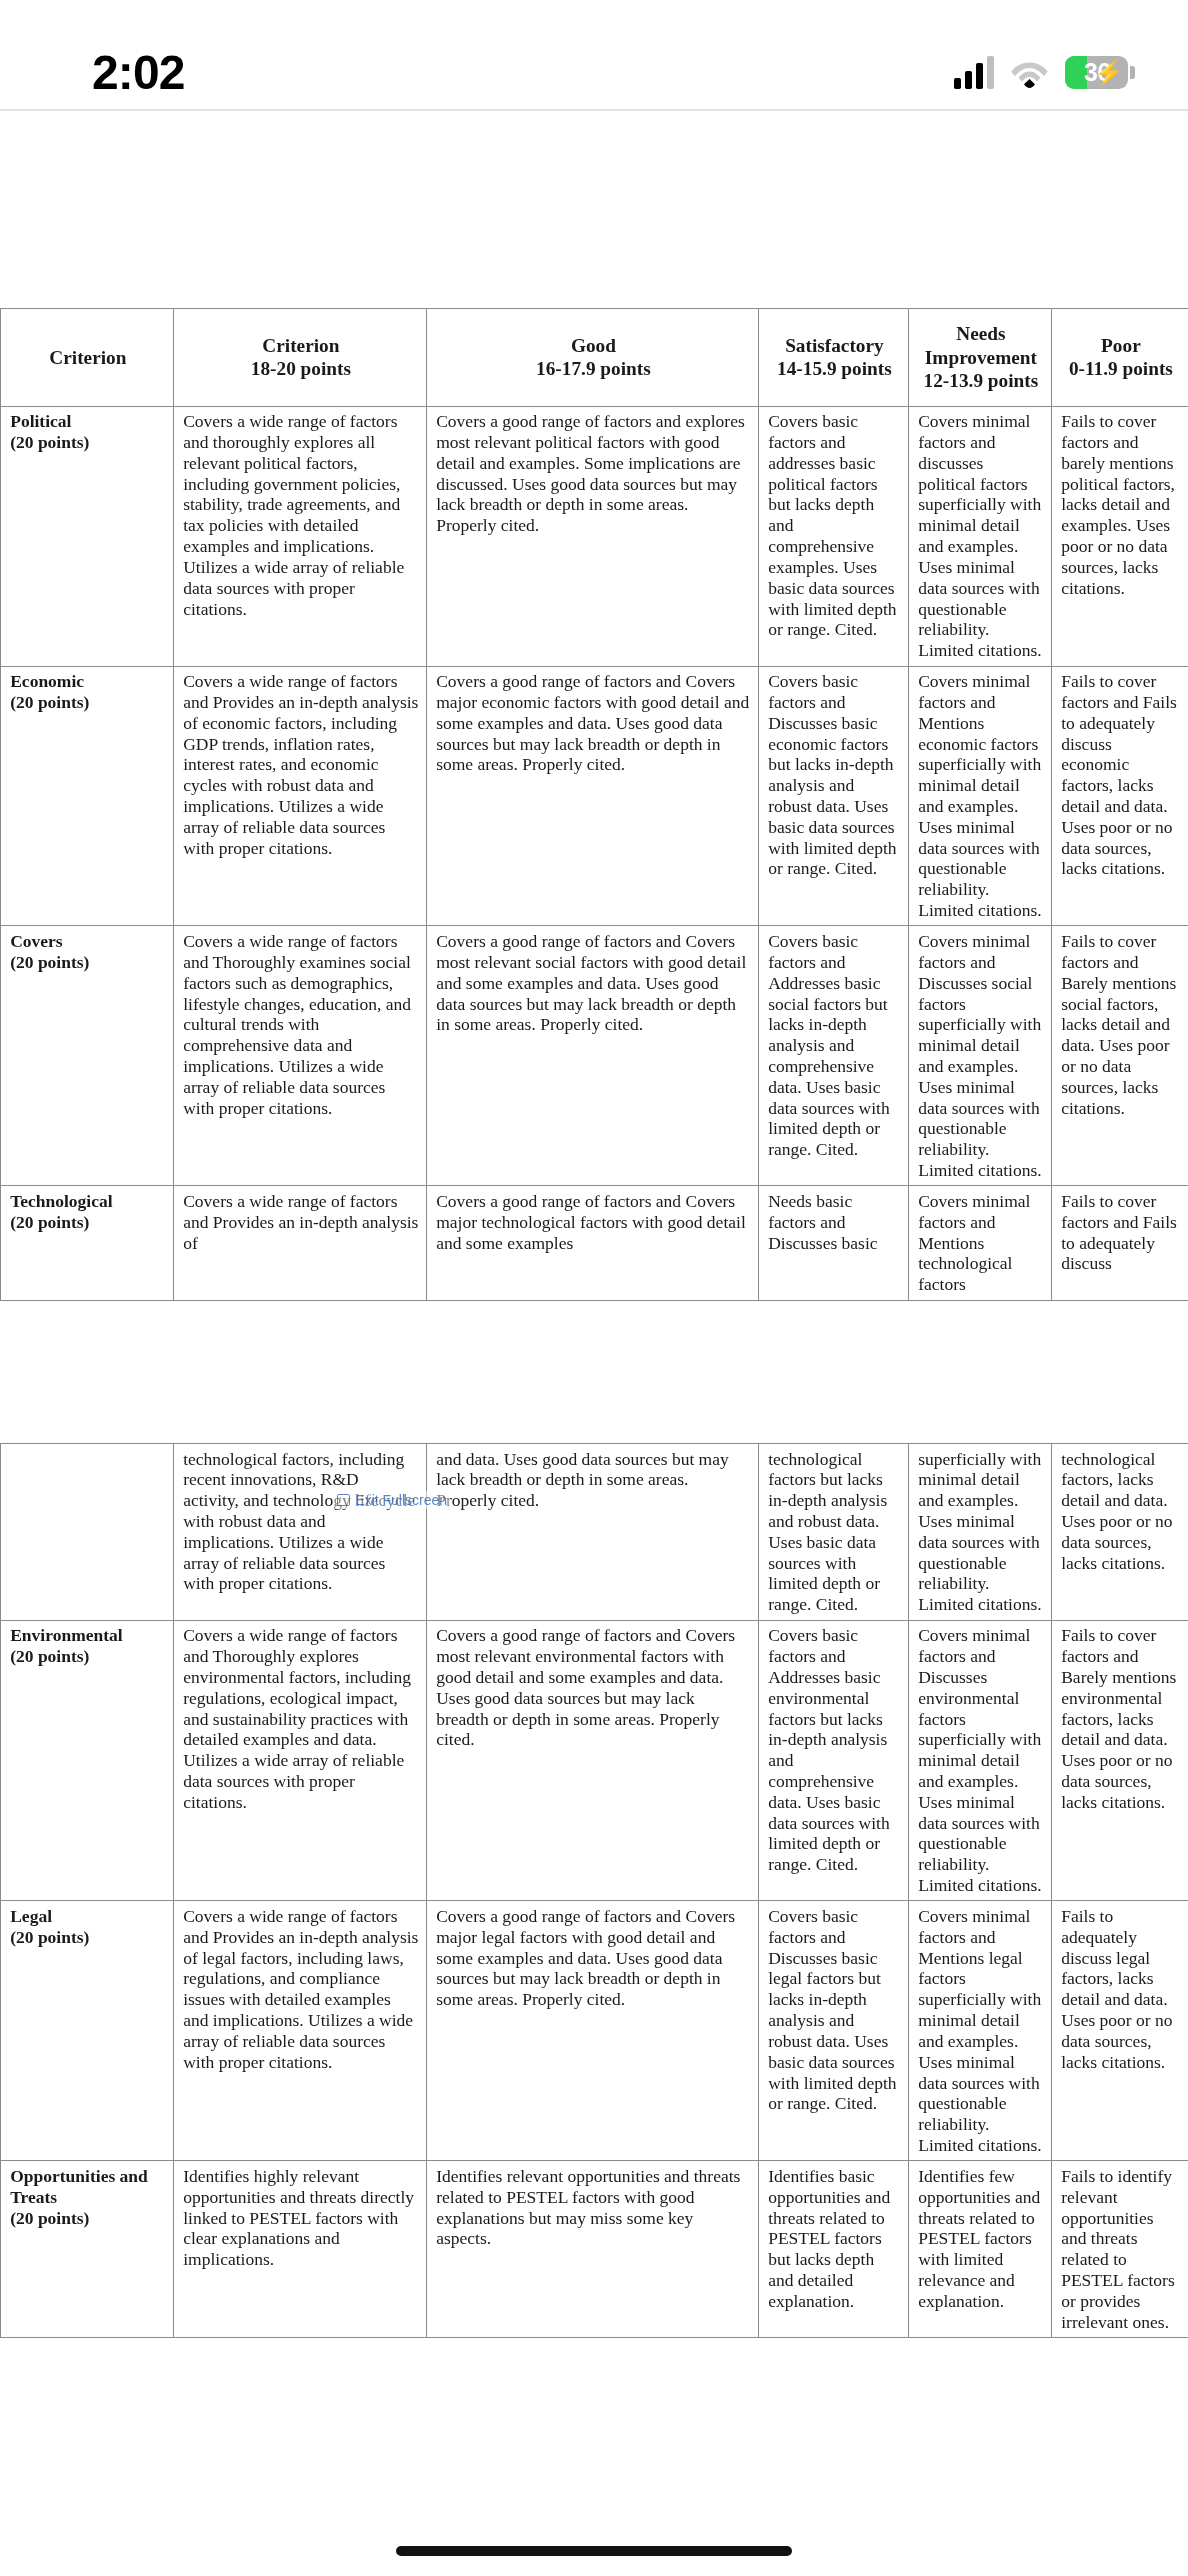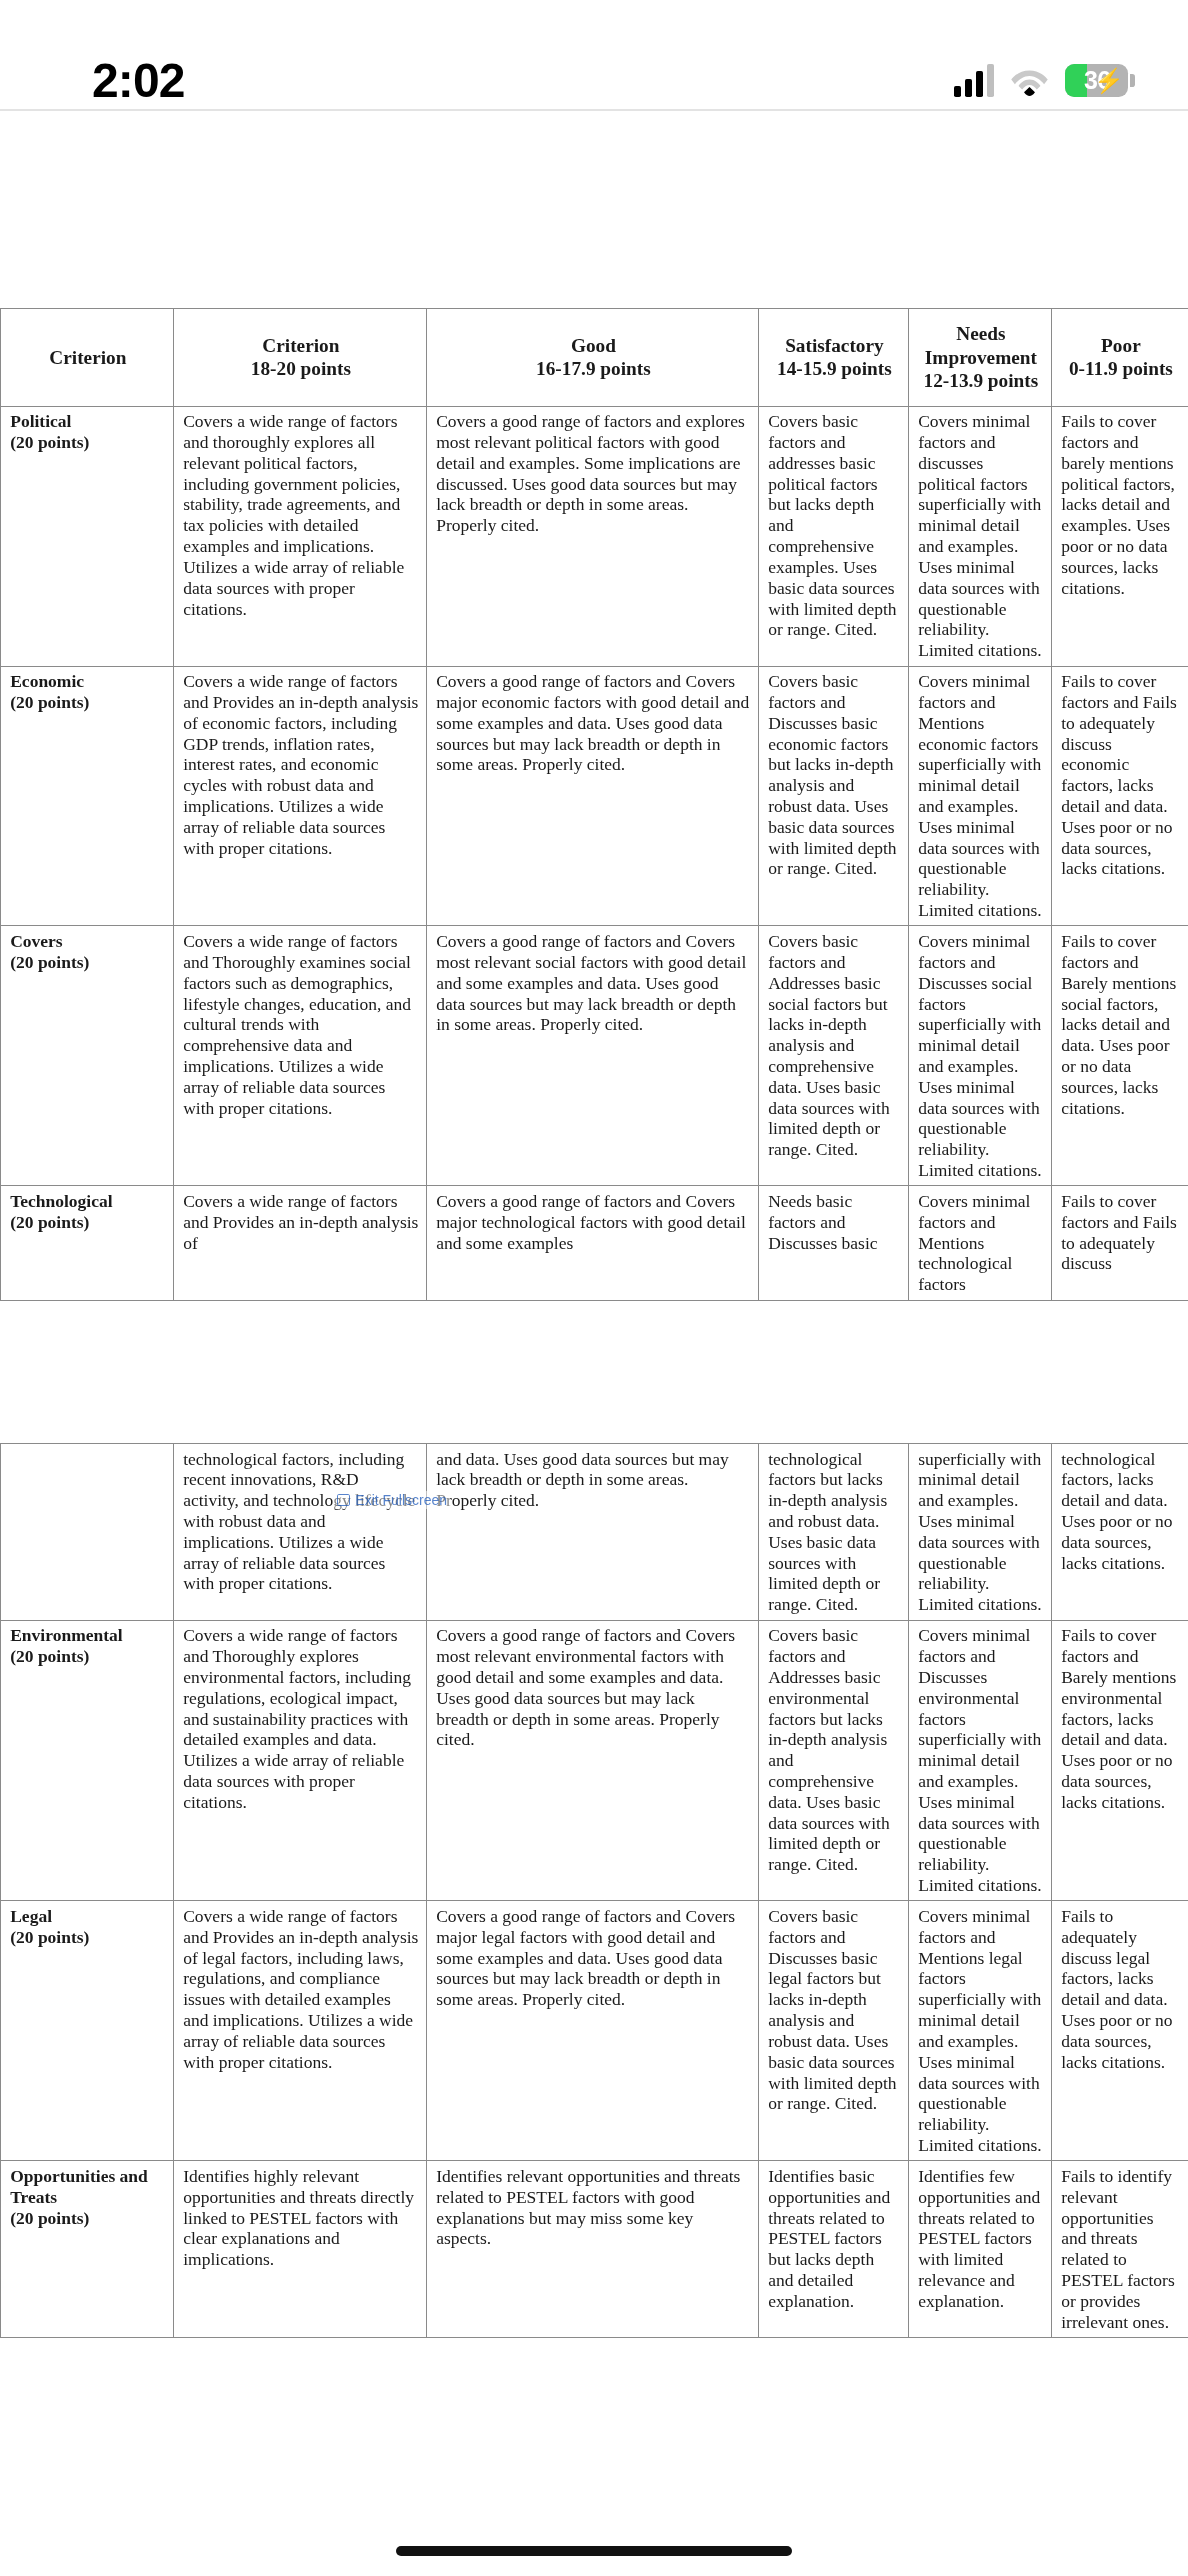--- a/index.html
+++ b/index.html
@@ -13,21 +13,21 @@
   #screen {
     position: relative;
     width: 1188px;
     height: 2576px;
     background: #ffffff;
   }
 
   
   .statusbar {
     position: absolute;
-    top: 12px; left: 0;
+    top: 4px; left: 0;
     width: 1188px;
     height: 109px;
     display: flex;
     align-items: center;
     justify-content: space-between;
     padding: 28px 53px 0 92px;
     background: #ffffff;
   }
   .status-time {
     font-family: "Liberation Sans", sans-serif;

